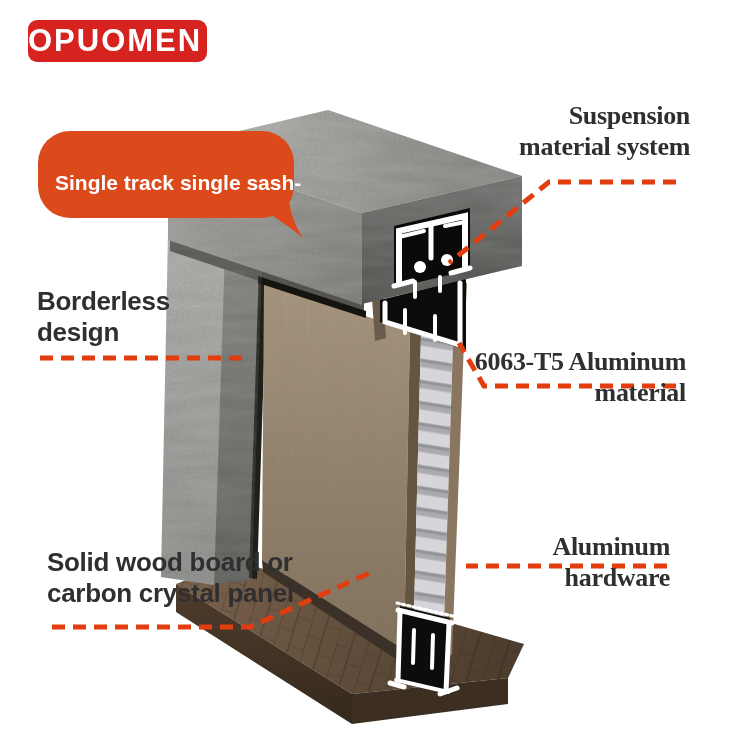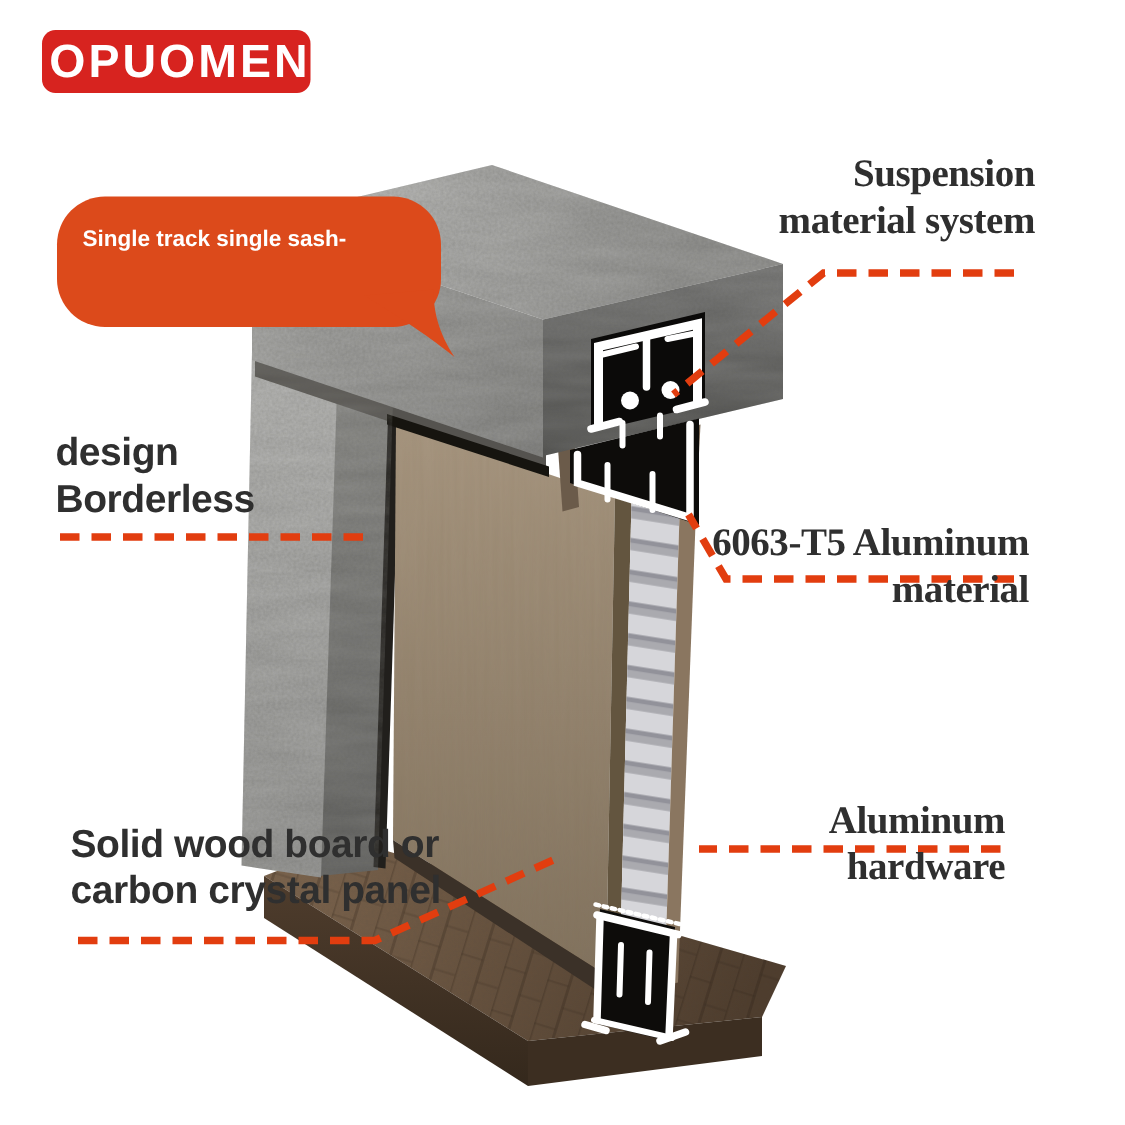--- a/index.html
+++ b/index.html
@@ -2,27 +2,27 @@
 <html><head>
 <meta charset="utf-8">
 <style>
   html,body{margin:0;padding:0;background:#fff;}
   #stage{position:relative;width:750px;height:750px;background:#ffffff;overflow:hidden;
          font-family:"Liberation Sans",sans-serif;}
   #scene{position:absolute;left:0;top:0;}
 
   
   .logo{position:absolute;left:28px;top:20px;width:179px;height:42px;background:#d7231f;
-        border-radius:9px;display:flex;align-items:center;justify-content:flex-end;}
+        border-radius:9px;display:flex;align-items:center;justify-content:flex-start;}
   .logo span{color:#fff;font-weight:700;font-size:31px;letter-spacing:2px;}
 
   
   .bubble{position:absolute;left:38px;top:131px;width:256px;height:87px;background:#dc4a1b;
           border-radius:32px;color:#fff;}
-  .bubble .txt{padding:17px 0 0 17px;font-weight:700;font-size:15px;line-height:24px;}
+  .bubble .txt{padding:17px 0 0 17px;font-weight:700;font-size:21px;line-height:24px;margin-top:23px;}
   .bubble .txt span{display:block;white-space:nowrap;}
   .bubble svg{position:absolute;left:205px;top:60px;width:100px;height:60px;overflow:visible;}
 
   
   .label{position:absolute;color:#2f2f2f;font-weight:700;font-size:26px;line-height:31px;
          letter-spacing:-0.3px;}
   .label span{display:block;white-space:nowrap;}
   .r{text-align:right;font-family:Liberation Serif, serif;}
   #lbl-suspension{top:100px;right:60px;}
   #lbl-borderless{top:286px;left:37px;}
@@ -196,22 +196,22 @@
     <div class="txt">
       <span>Single track single sash-</span>
     </div>
   </div>
 
   <div class="label r" id="lbl-suspension">
     <span>Suspension</span>
     <span>material system</span>
   </div>
   <div class="label" id="lbl-borderless">
+    <span>Borderless</span>
     <span>design</span>
-    <span>Borderless</span>
   </div>
   <div class="label r" id="lbl-material">
     <span>6063-T5 Aluminum</span>
     <span>material</span>
   </div>
   <div class="label r" id="lbl-honeycomb">
     <span>Aluminum</span>
     <span>hardware</span>
   </div>
   <div class="label" id="lbl-panel">

